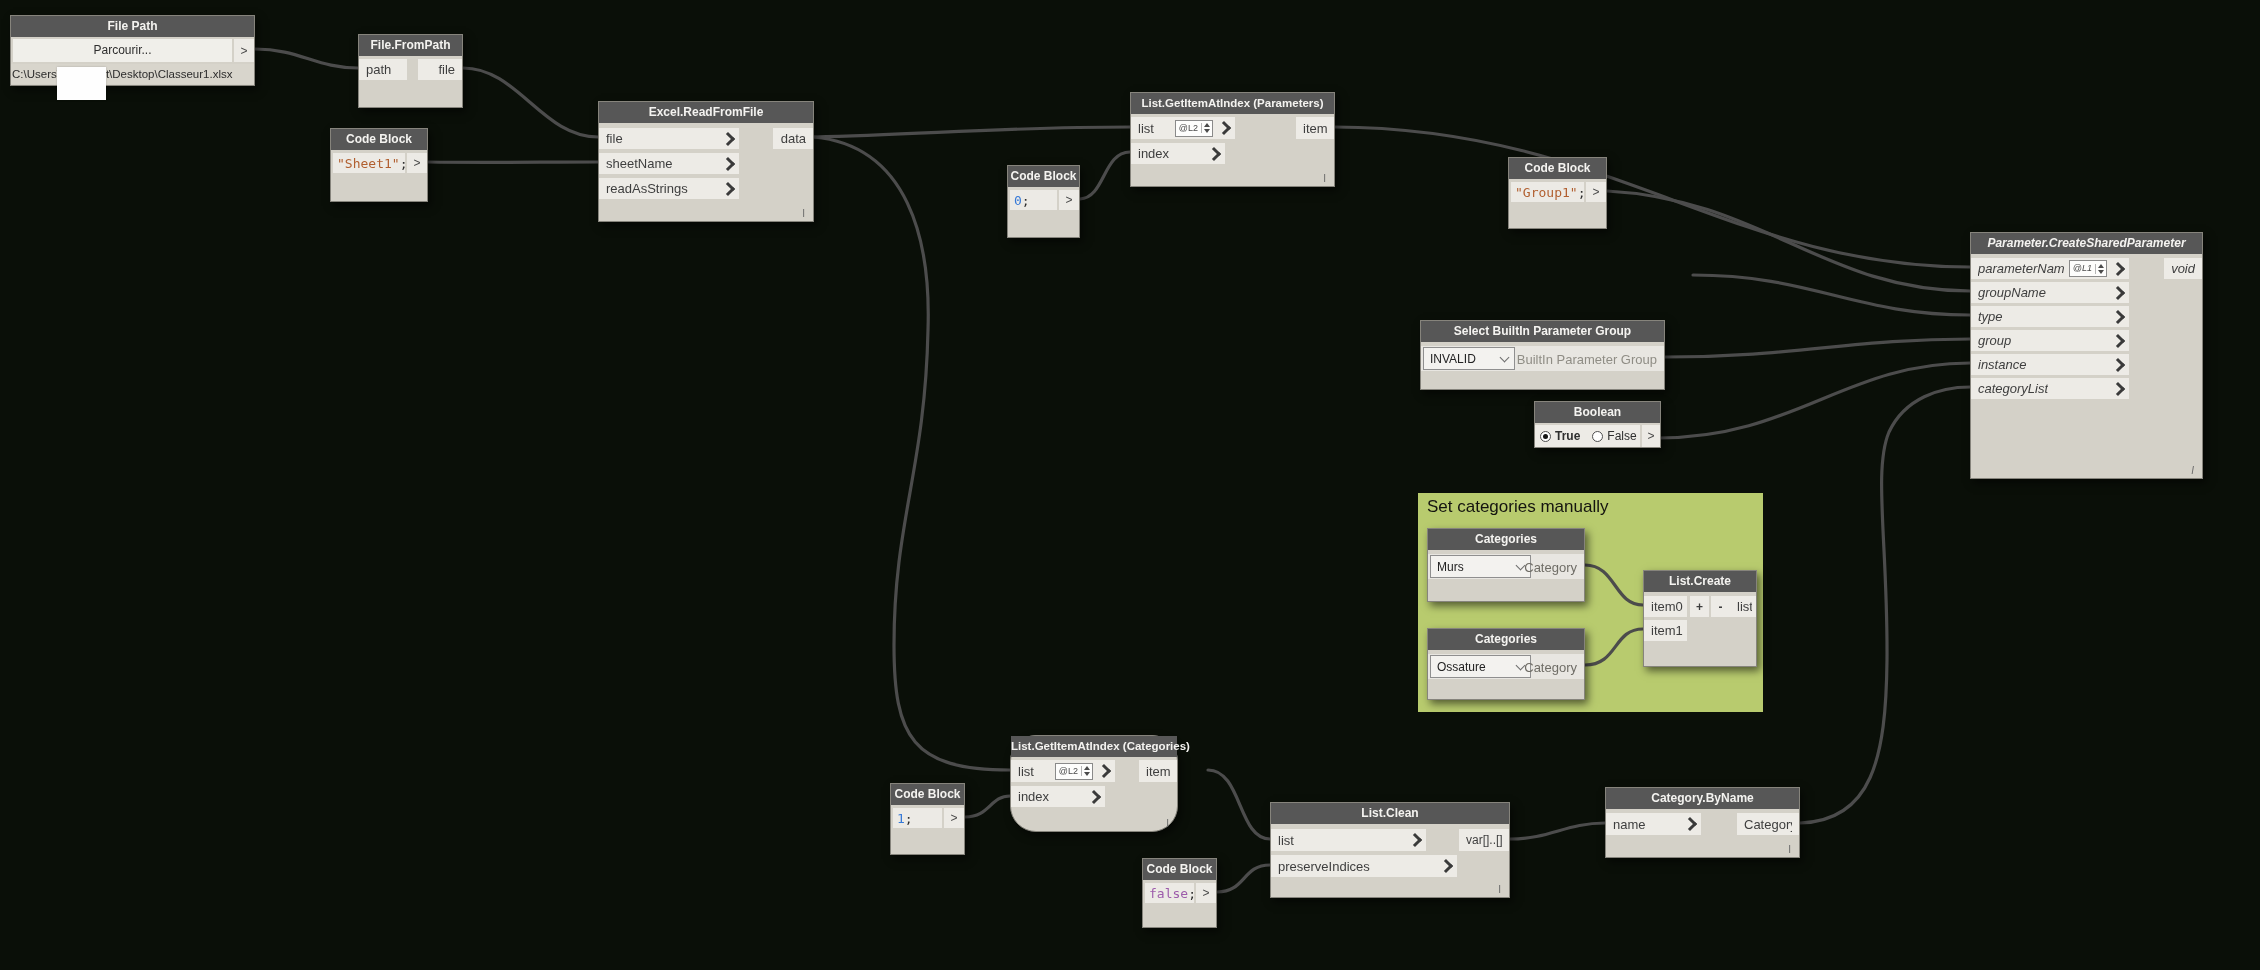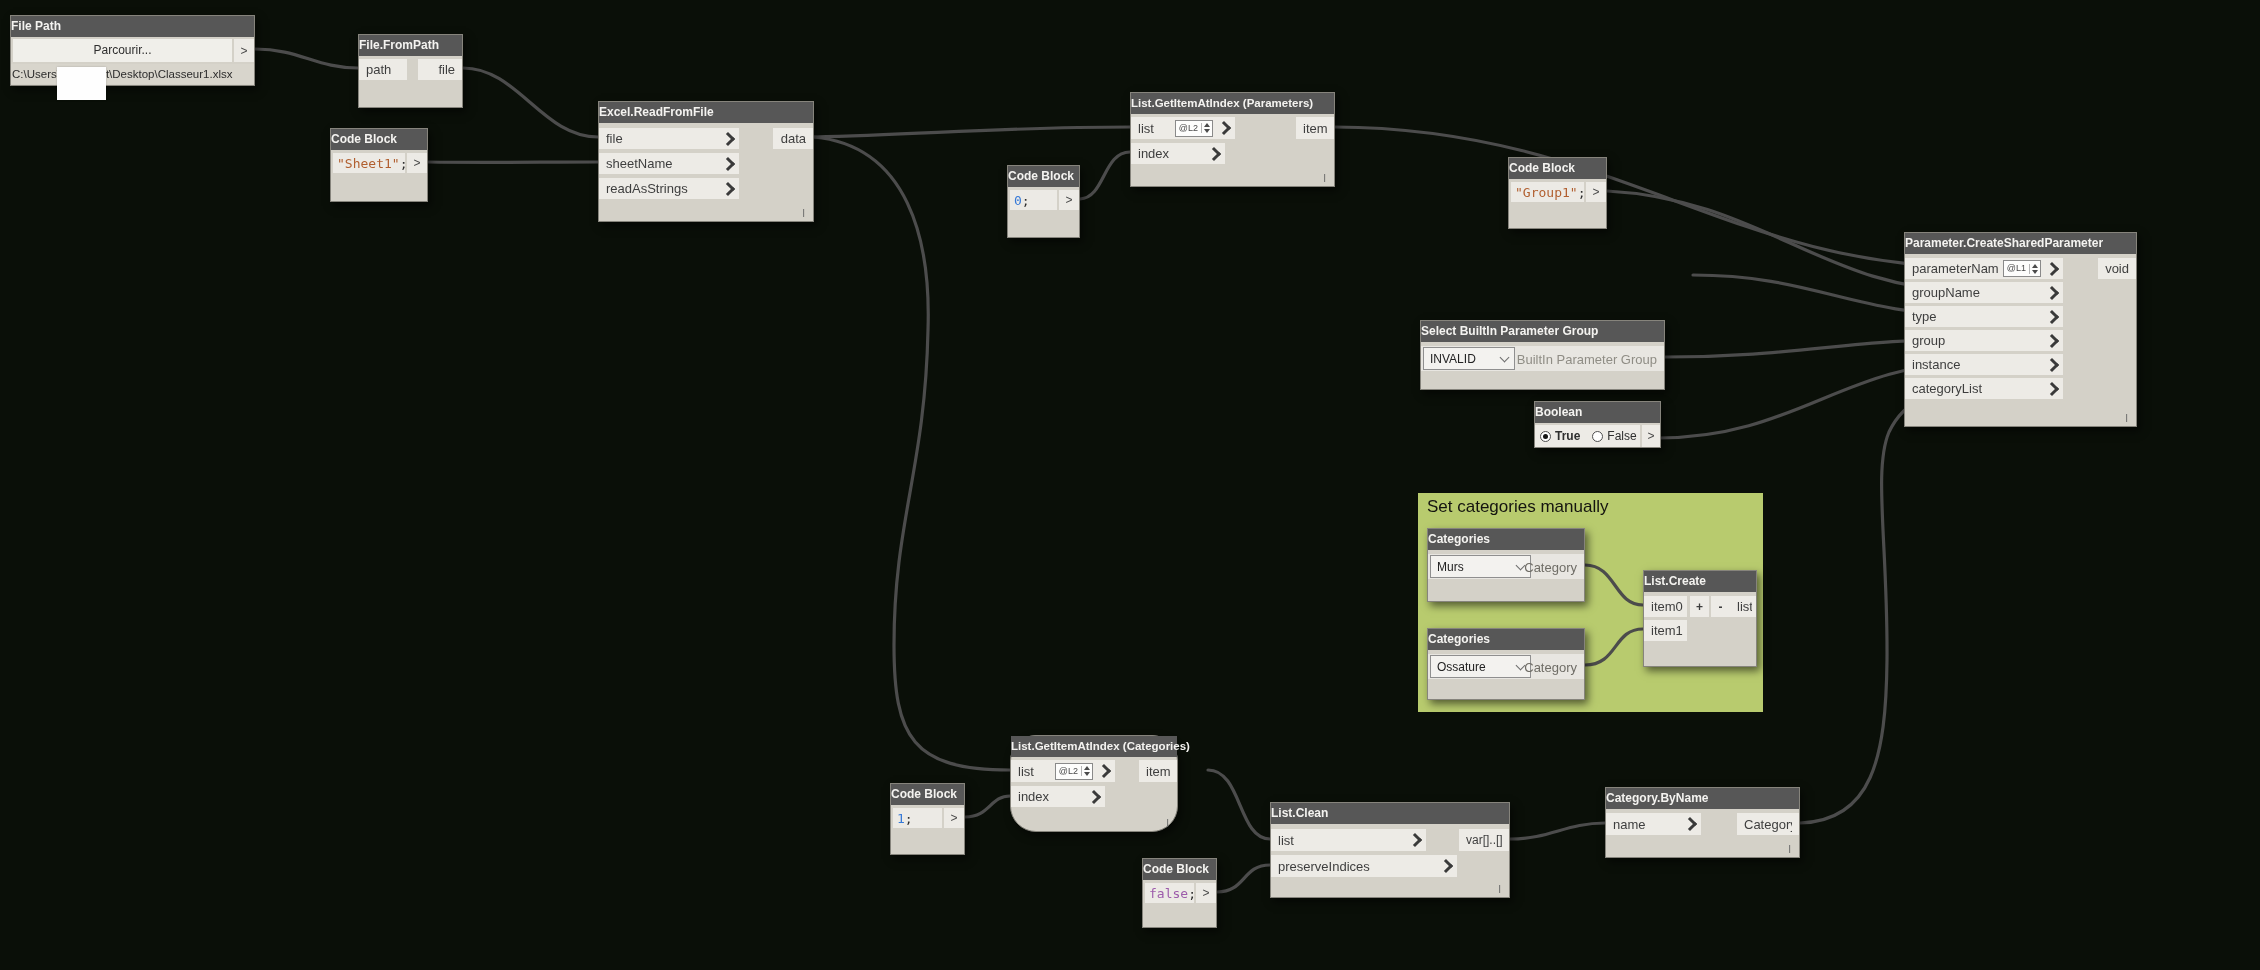--- a/index.html
+++ b/index.html
@@ -8,21 +8,21 @@
   
   #wires{position:absolute;left:0;top:0;z-index:1;}
   #wires path{fill:none;stroke:#4c4c4c;stroke-width:3.2;stroke-linecap:round;}
   
   .group{position:absolute;z-index:0;background:#b8cb6e;}
   .group-title{position:absolute;left:9px;top:4px;font-size:17px;color:#14140f;white-space:nowrap;}
   
   .node{position:absolute;z-index:2;background:#d4d1c8;border:1px solid #86847c;
         box-shadow:3px 4px 8px rgba(0,0,0,.55);box-sizing:border-box;}
   .node-header{position:absolute;left:0;top:0;right:0;height:21px;background:#575757;color:#f4f3f0;
-        font-size:12px;font-weight:bold;line-height:21px;white-space:nowrap;overflow:visible;}
+        font-size:12px;font-weight:bold;text-align:center;line-height:21px;white-space:nowrap;overflow:visible;}
   .node-header.small{font-size:11.5px;}
   .port{position:absolute;background:#edebe6;box-sizing:border-box;display:flex;align-items:center;
         font-size:13px;color:#3e3e3e;padding:0 6px 0 7px;white-space:nowrap;}
   .port.in{justify-content:space-between;}
   .port.out{justify-content:flex-end;padding-right:7px;}
   .port .lbl{overflow:hidden;}
   .chev{width:7px;height:7px;border-top:3px solid #3a3a3a;border-right:3px solid #3a3a3a;
         transform:rotate(45deg);flex:none;margin-left:6px;}
   .lacing{position:absolute;right:8px;bottom:2px;font-size:10px;color:#6b6b6b;z-index:3;}
   
@@ -203,21 +203,21 @@
       <span class="radio-row">
         <span class="radio checked"></span>
         <span class="radio-lbl">True</span>
         <span class="radio"></span>
         <span class="radio-lbl" style="font-weight:normal;">False</span>
       </span>
     </div>
     <div class="cb-out" style="left:107px;top:23px;width:18px;height:22px;">&gt;</div>
   </div>
 
-  <div class="node" style="left:1904px;top:232px;width:233px;height:195px;">
+  <div class="node" style="left:1970px;top:232px;width:233px;height:247px;font-style:italic;">
     <div class="node-header">Parameter.CreateSharedParameter</div>
     <div class="port in" style="left:0px;top:25px;width:158px;height:21px;">
       <span class="lbl">parameterName</span>
       <span style="display:flex;align-items:center;">
         <span class="level">
             <span class="ltxt">@L1</span>
             <span class="spin">
               <span class="tri-up"></span>
               <span class="tri-down"></span>
             </span>

